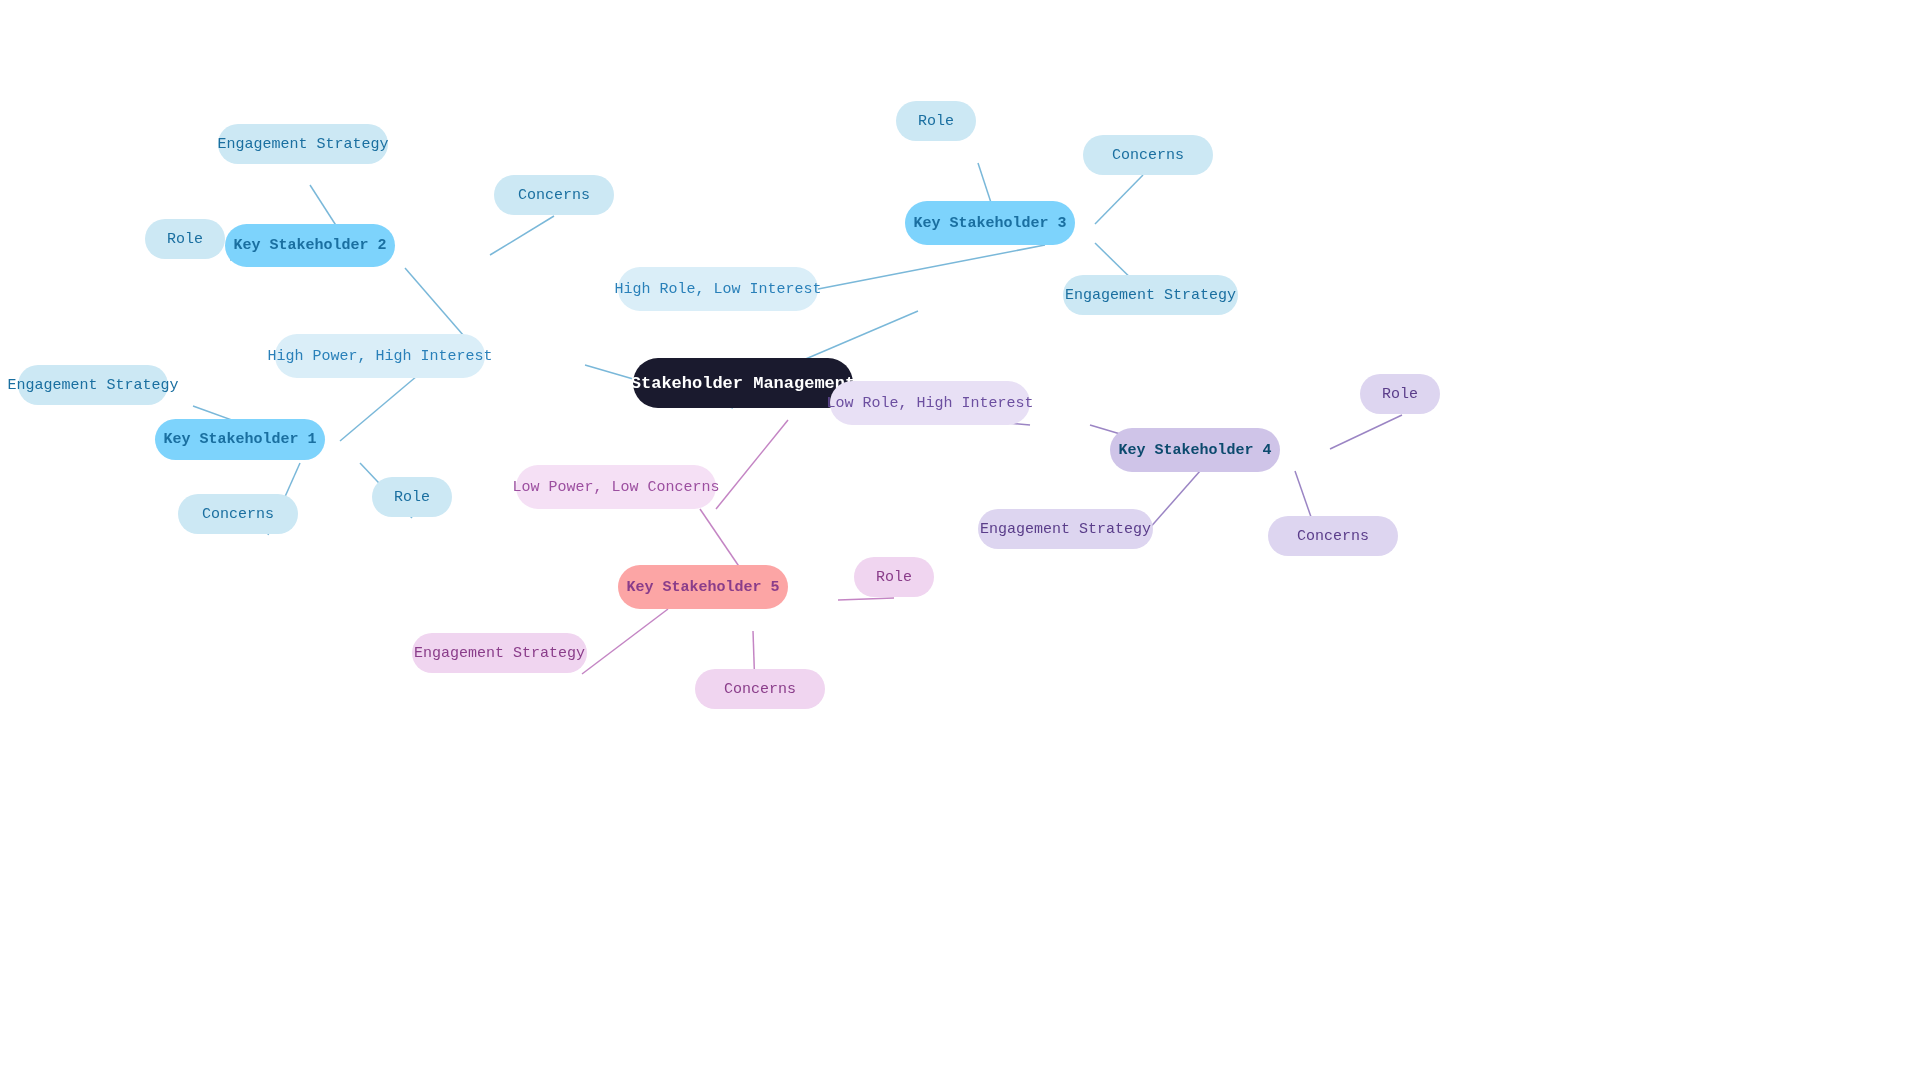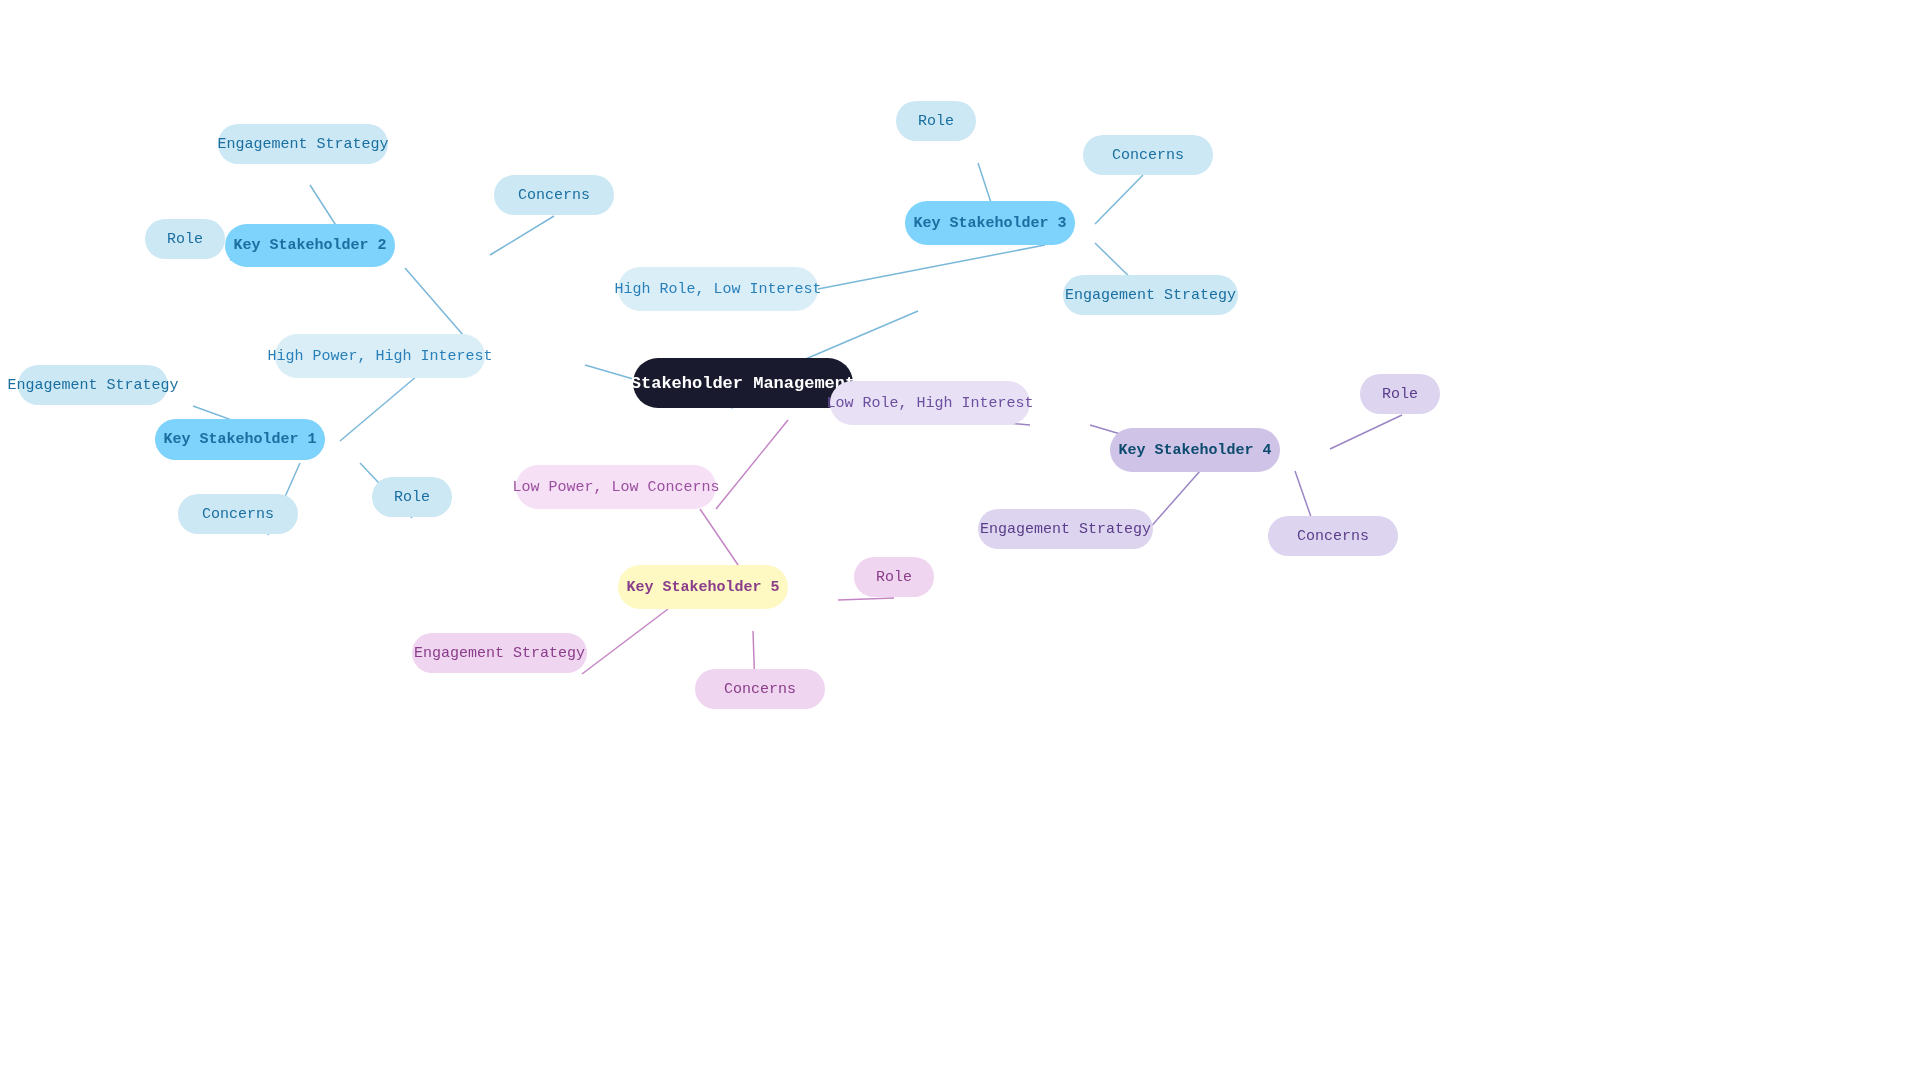--- a/index.html
+++ b/index.html
@@ -66,21 +66,21 @@
       font-size: 15px;
       font-weight: 600;
     }
     .node-pink {
       background: #f0d5f0;
       color: #8a3d8a;
       padding: 10px 22px;
       border: none;
     }
     .node-pink-mid {
-      background: #fef9c3;
+      background: #fca5a5;
       color: #8a3d8a;
       padding: 12px 26px;
       font-size: 15px;
       font-weight: 600;
     }
     .node-category-blue {
       background: #daeef8;
       color: #2980b9;
       padding: 12px 28px;
       font-size: 15px;

